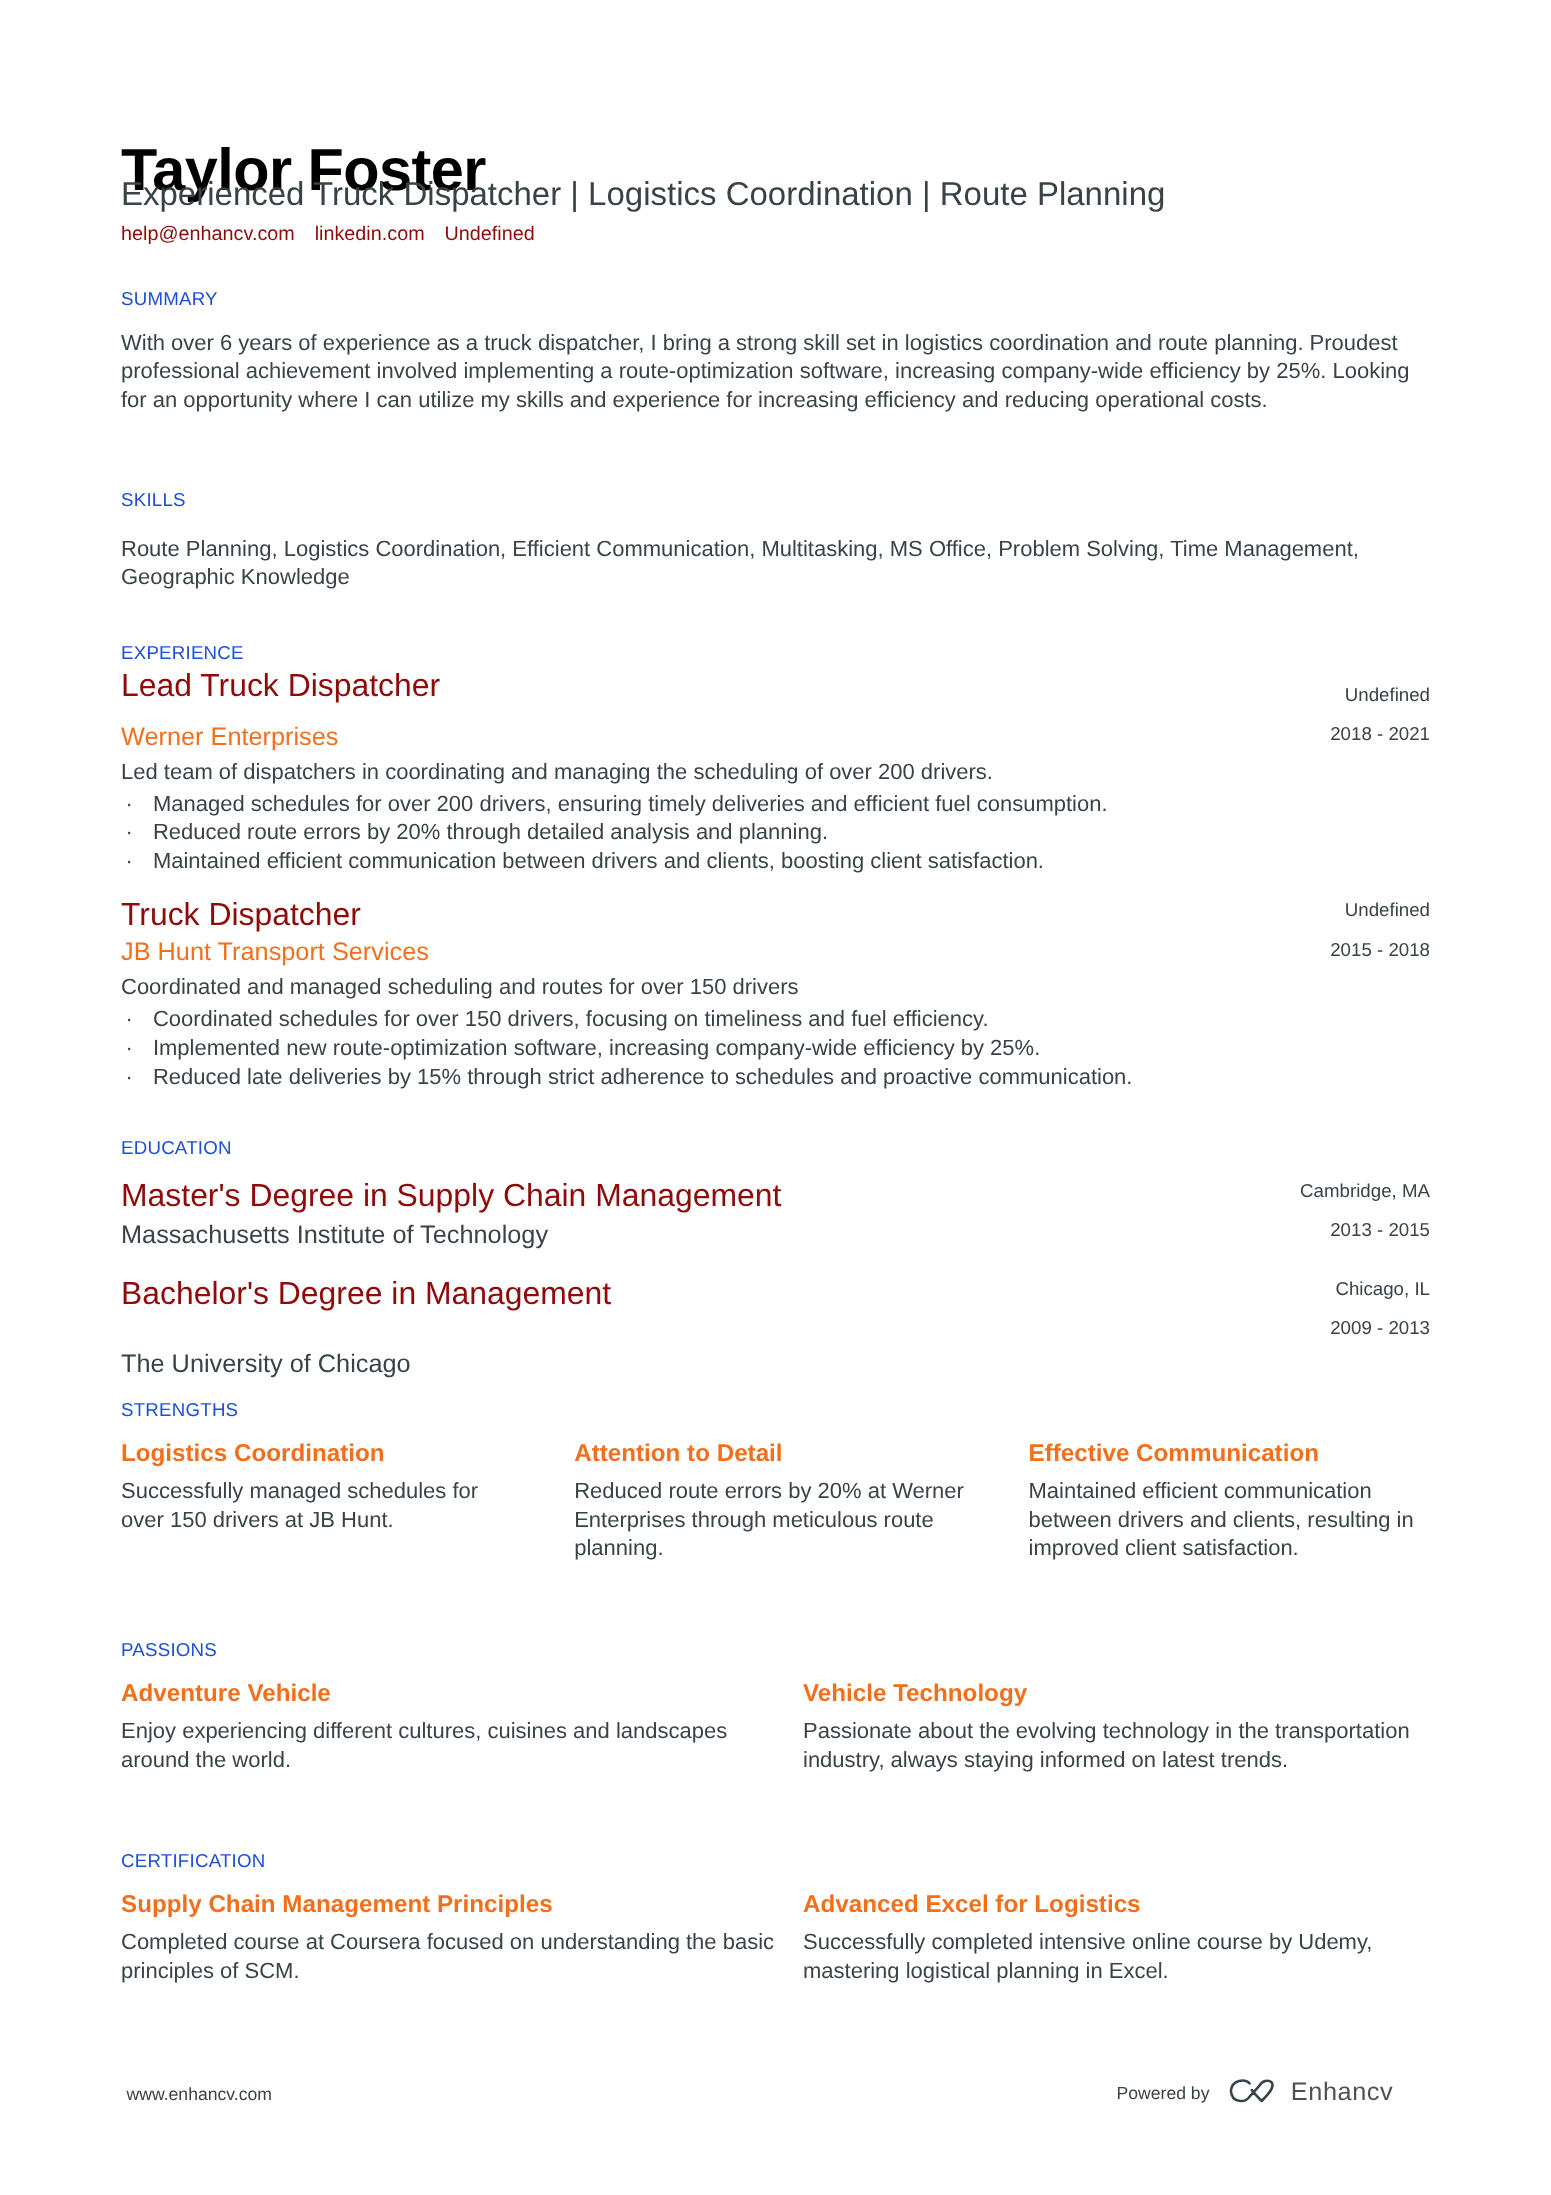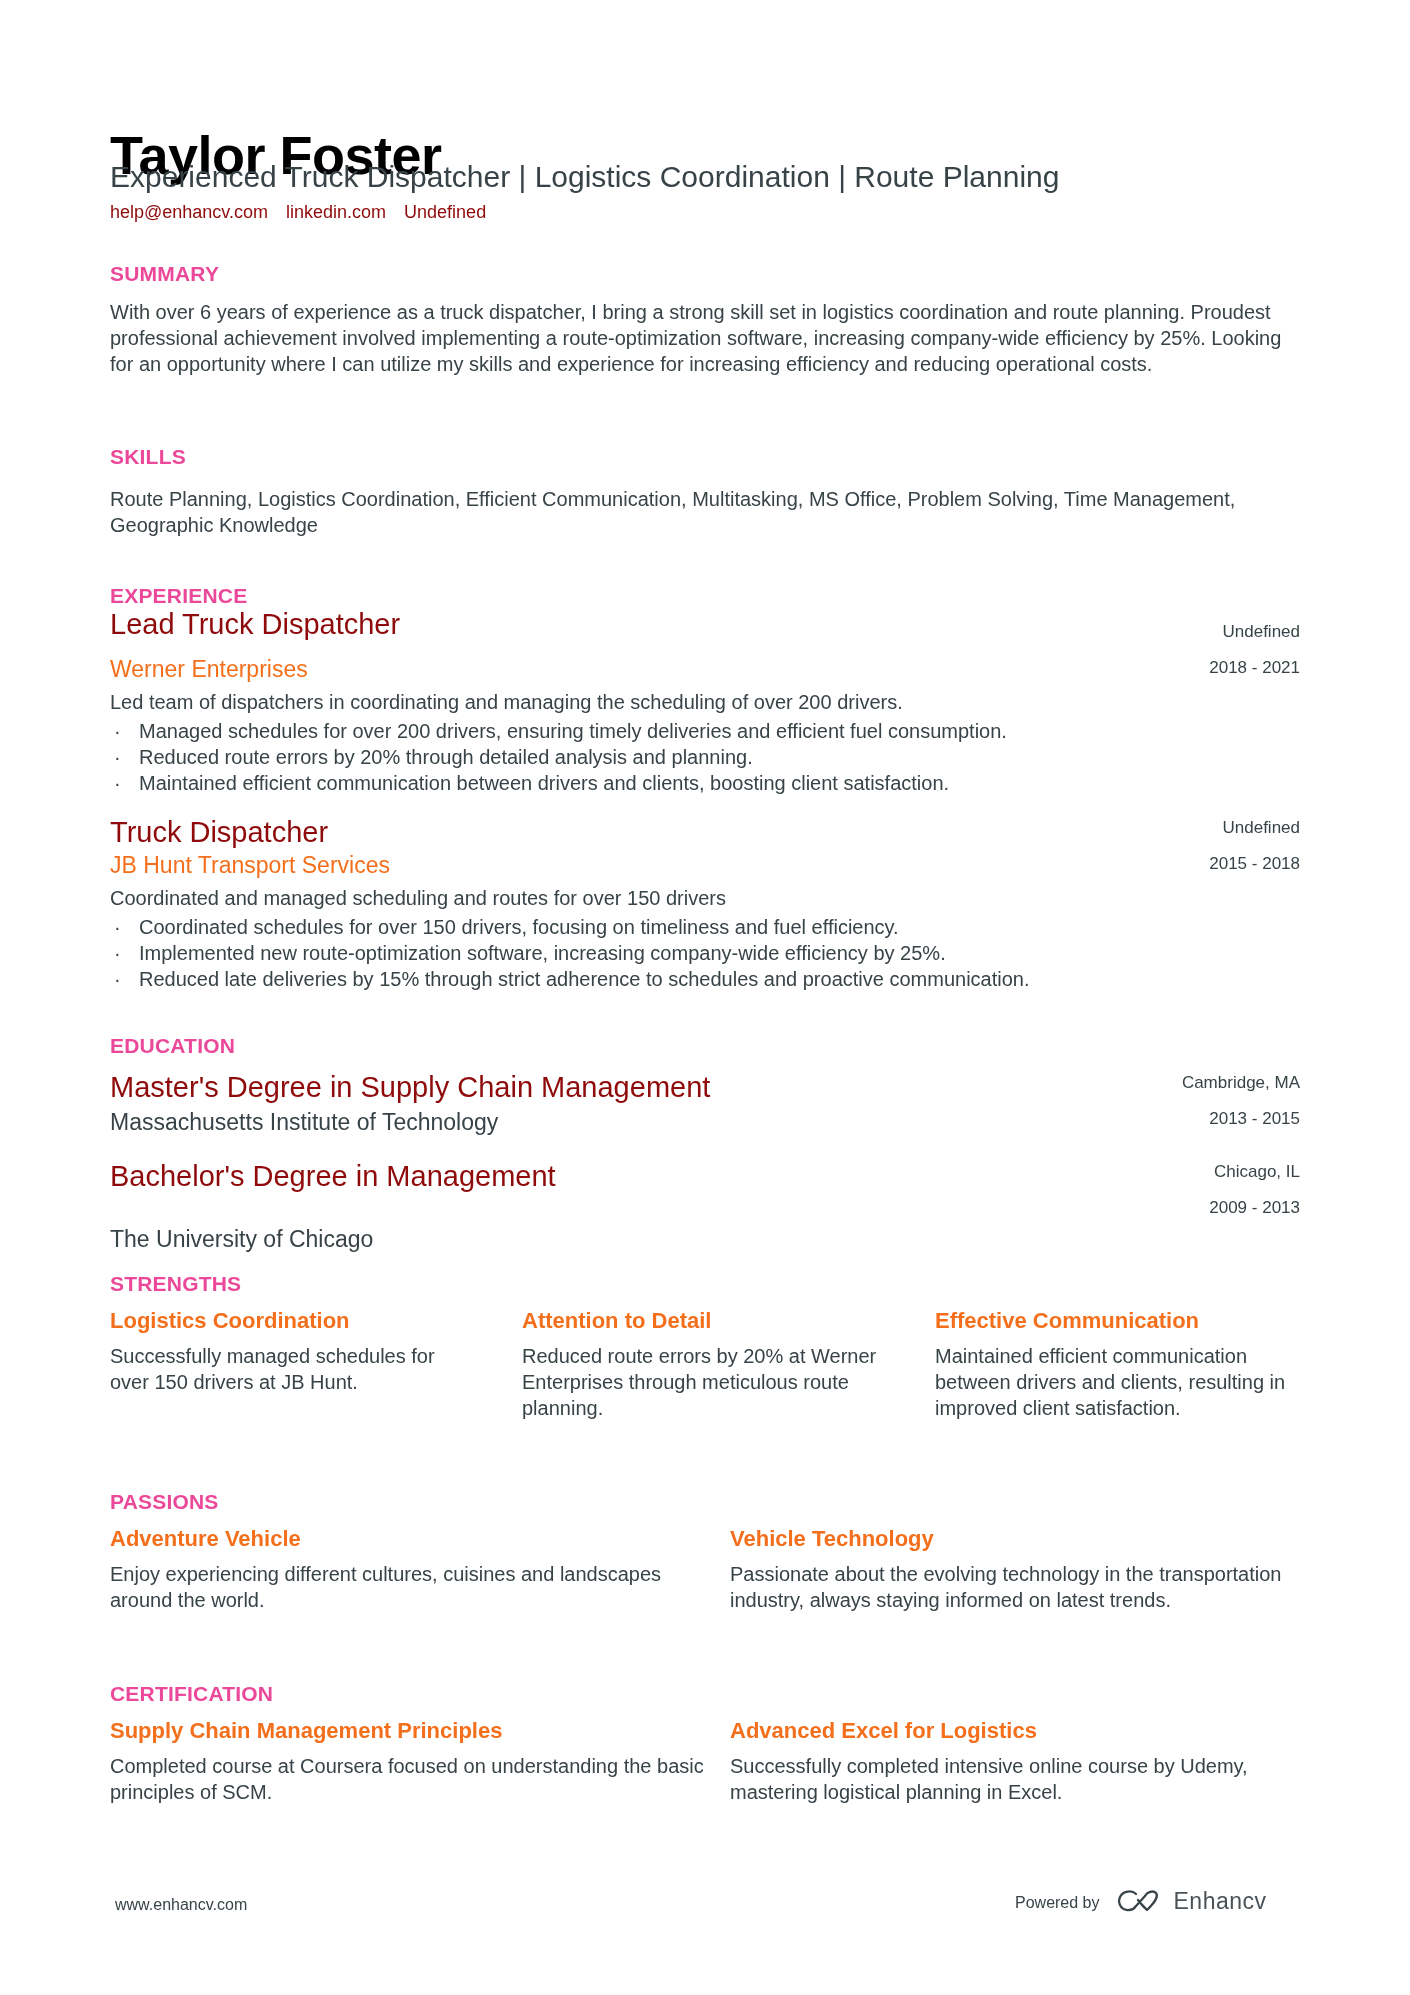--- a/index.html
+++ b/index.html
@@ -2,21 +2,21 @@
 <html><head>
 <meta charset="utf-8">
 <style>
   html, body { margin: 0; padding: 0; background: #ffffff; }
   body { width: 1410px; height: 1995px; position: relative; font-family: "Liberation Sans", "DejaVu Sans", sans-serif; color: #384347; overflow: hidden; }
   .page { position: absolute; left: 110px; top: 0; width: 1190px; }
   .abs { position: absolute; }
   .name { top: 96px; left: 0; font-size: 54px; font-weight: bold; color: #000; letter-spacing: -0.5px; white-space: nowrap; margin-top: 28px; }
   .subtitle { top: 160px; left: 0; font-size: 30px; color: #384347; white-space: nowrap; }
   .contacts { top: 202px; left: 0; font-size: 18px; color: #8f0a0a; white-space: nowrap; display: flex; gap: 18px; }
-  .sec-h { left: 0; font-size: 21px; font-weight: bold; color: #ec4899; letter-spacing: 0.2px; white-space: nowrap; }
+  .sec-h { left: 0; font-size: 17px; font-weight: normal; color: #1d4ed8; letter-spacing: 0.2px; white-space: nowrap; }
   .body-text { left: 0; width: 1190px; font-size: 20px; line-height: 26px; color: #384347; }
   .job-title { left: 0; font-size: 29px; color: #8f0a0a; white-space: nowrap; }
   .company { left: 0; font-size: 23px; color: #f46f1b; white-space: nowrap; }
   .school { left: 0; font-size: 23px; color: #384347; white-space: nowrap; }
   .meta { right: 0; font-size: 17px; color: #384347; text-align: right; white-space: nowrap; }
   .bullets { left: 0; width: 1190px; margin: 0; padding: 0; list-style: none; font-size: 20px; line-height: 26px; }
   .bullets li { position: relative; padding-left: 29px; }
   .bullets li::before { content: "·"; position: absolute; left: 4px; top: 0; color: #384347; }
   .card-title { font-size: 22px; font-weight: bold; color: #f46f1b; white-space: nowrap; }
   .card-text { font-size: 20px; line-height: 26px; color: #384347; margin-top: 9px; }

